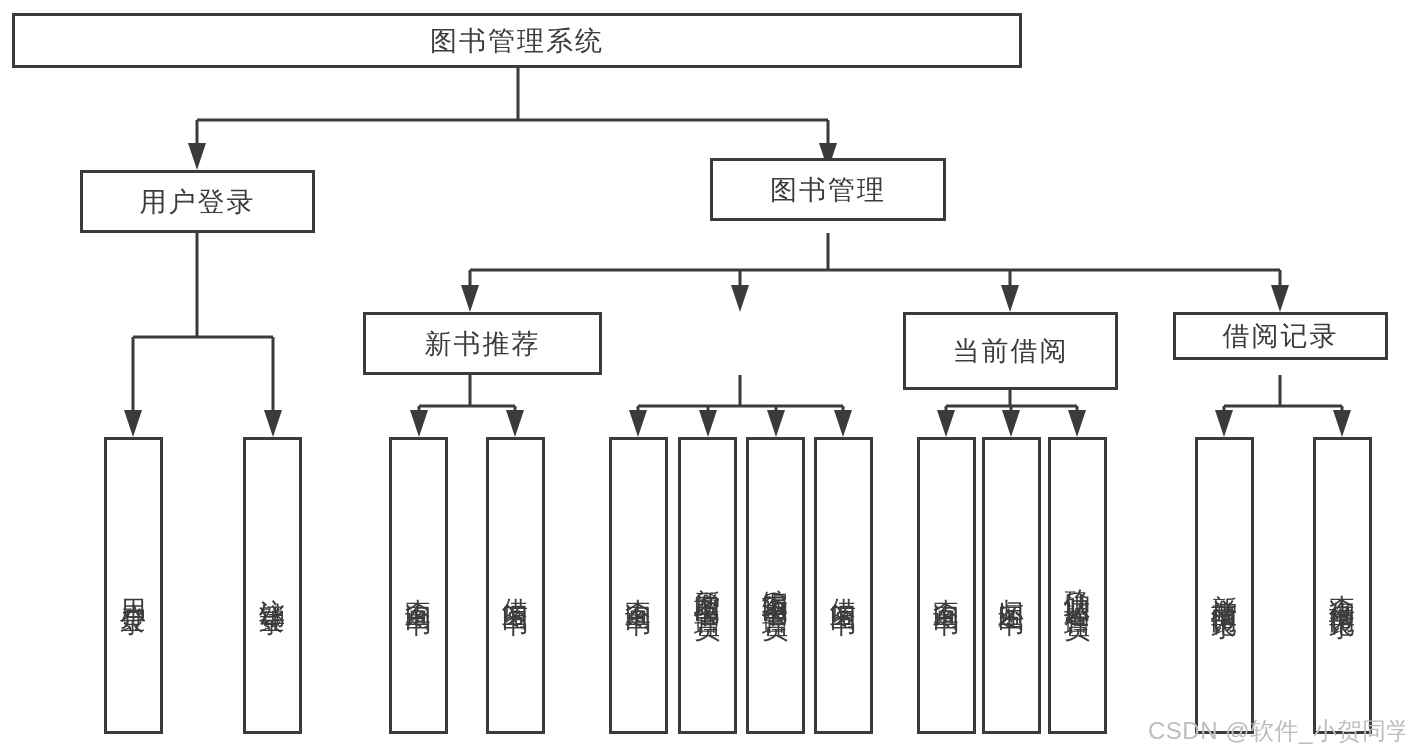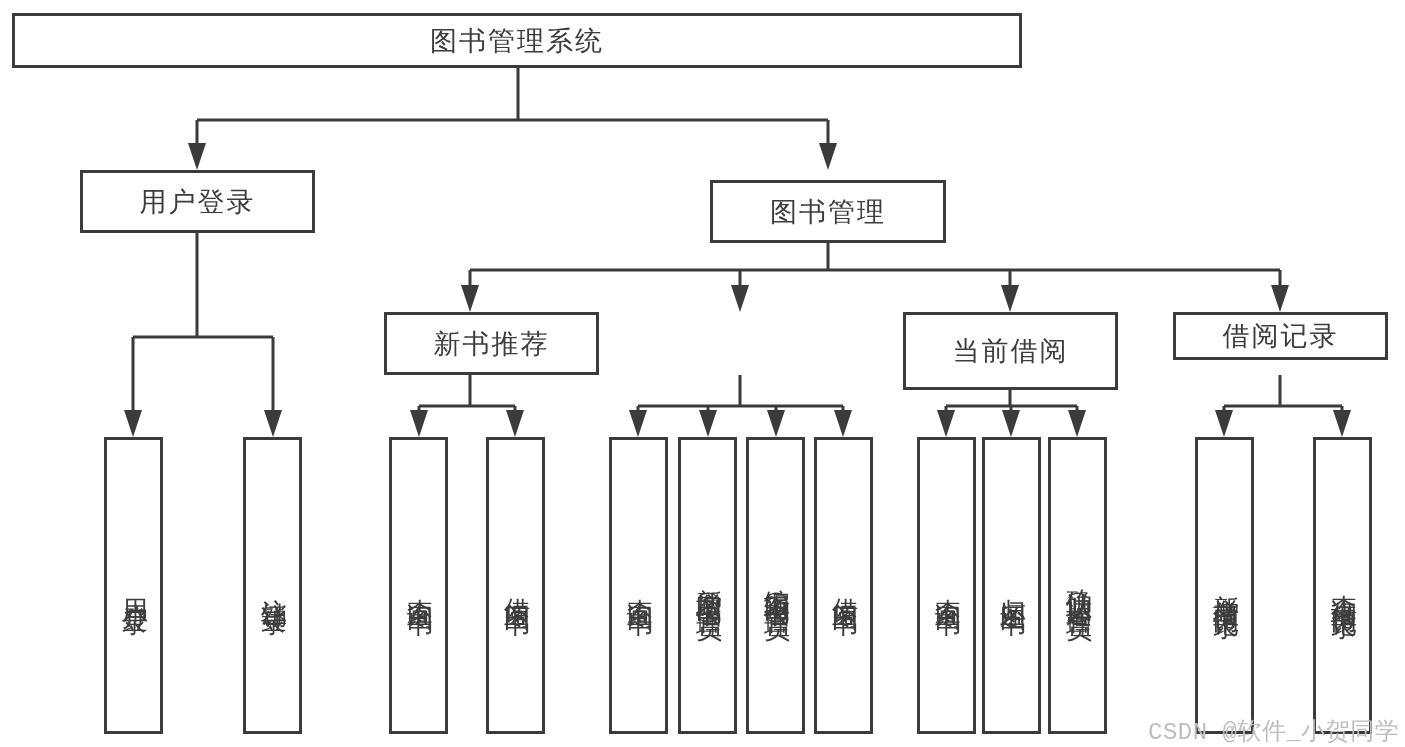--- a/index.html
+++ b/index.html
@@ -6,21 +6,21 @@
     --line:#3b3b3b;
     --text:#3c3c3c;
     --bg:#ffffff;
     --watermark:#bdbdbd;
   }
   html,body{margin:0;padding:0;background:var(--bg);}
   #canvas{
     position:relative;
     width:1405px;height:747px;
     background:var(--bg);
-    font-family:Liberation Mono, monospace;
+    font-family:Liberation Sans, sans-serif;
     overflow:hidden;
   }
   #connector-svg{position:absolute;left:0;top:0;pointer-events:none;}
   .lines path{stroke:var(--line);stroke-width:3;fill:none;}
   .arrowhead{fill:var(--line);stroke:none;}
   .box{
     position:absolute;box-sizing:border-box;
     border:3px solid var(--line);
     background:#fff;
     display:flex;align-items:center;justify-content:center;
@@ -90,25 +90,25 @@
       </g>
   </svg>
 
   <div class="box h" style="left:12px;top:13px;width:1010px;height:55px">
     <span>图书管理系统</span>
   </div>
 
   <div class="box h" style="left:80px;top:170px;width:235px;height:63px">
     <span>用户登录</span>
   </div>
-  <div class="box h" style="left:710px;top:180px;width:236px;height:63px">
+  <div class="box h" style="left:710px;top:158px;width:236px;height:63px">
     <span>图书管理</span>
   </div>
 
-  <div class="box h" style="left:384px;top:312px;width:215px;height:63px">
+  <div class="box h" style="left:363px;top:312px;width:239px;height:63px">
     <span>新书推荐</span>
   </div>
   <div class="box h" style="left:903px;top:312px;width:215px;height:78px">
     <span>当前借阅</span>
   </div>
   <div class="box h" style="left:1173px;top:312px;width:215px;height:48px">
     <span>借阅记录</span>
   </div>
 
   <div class="box v" style="left:104px;top:437px;width:59px;height:297px">

